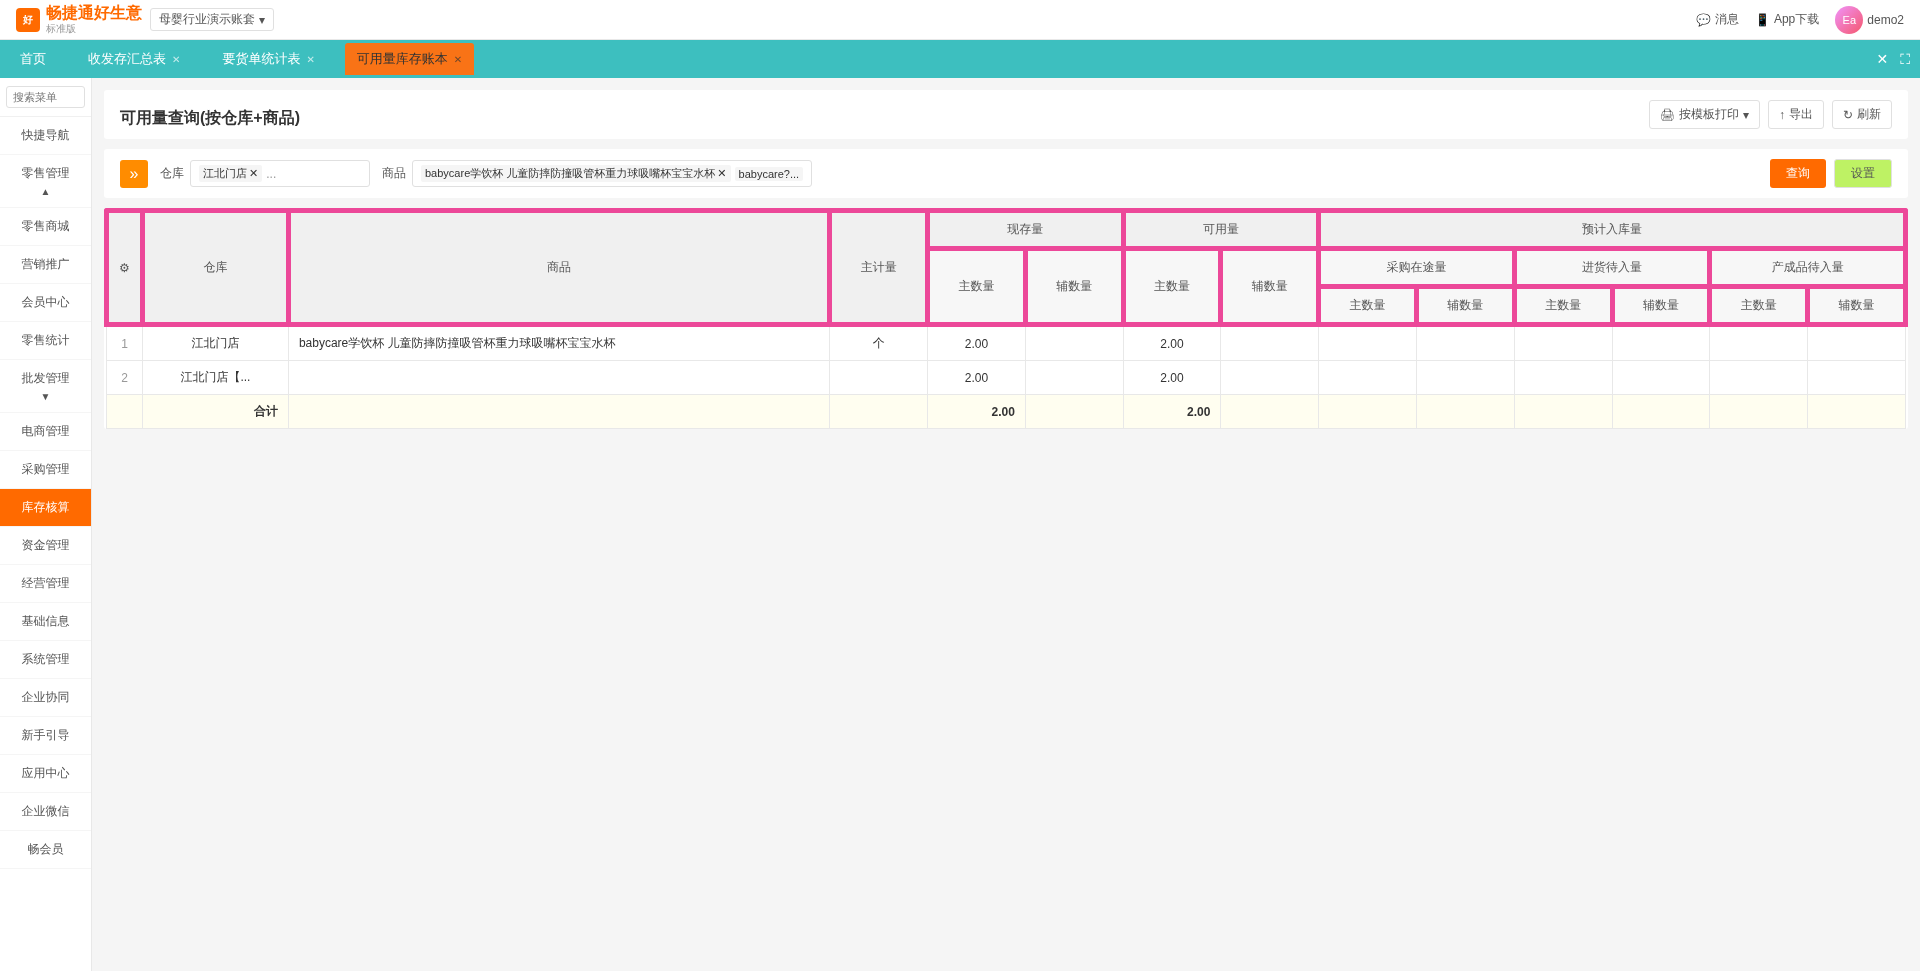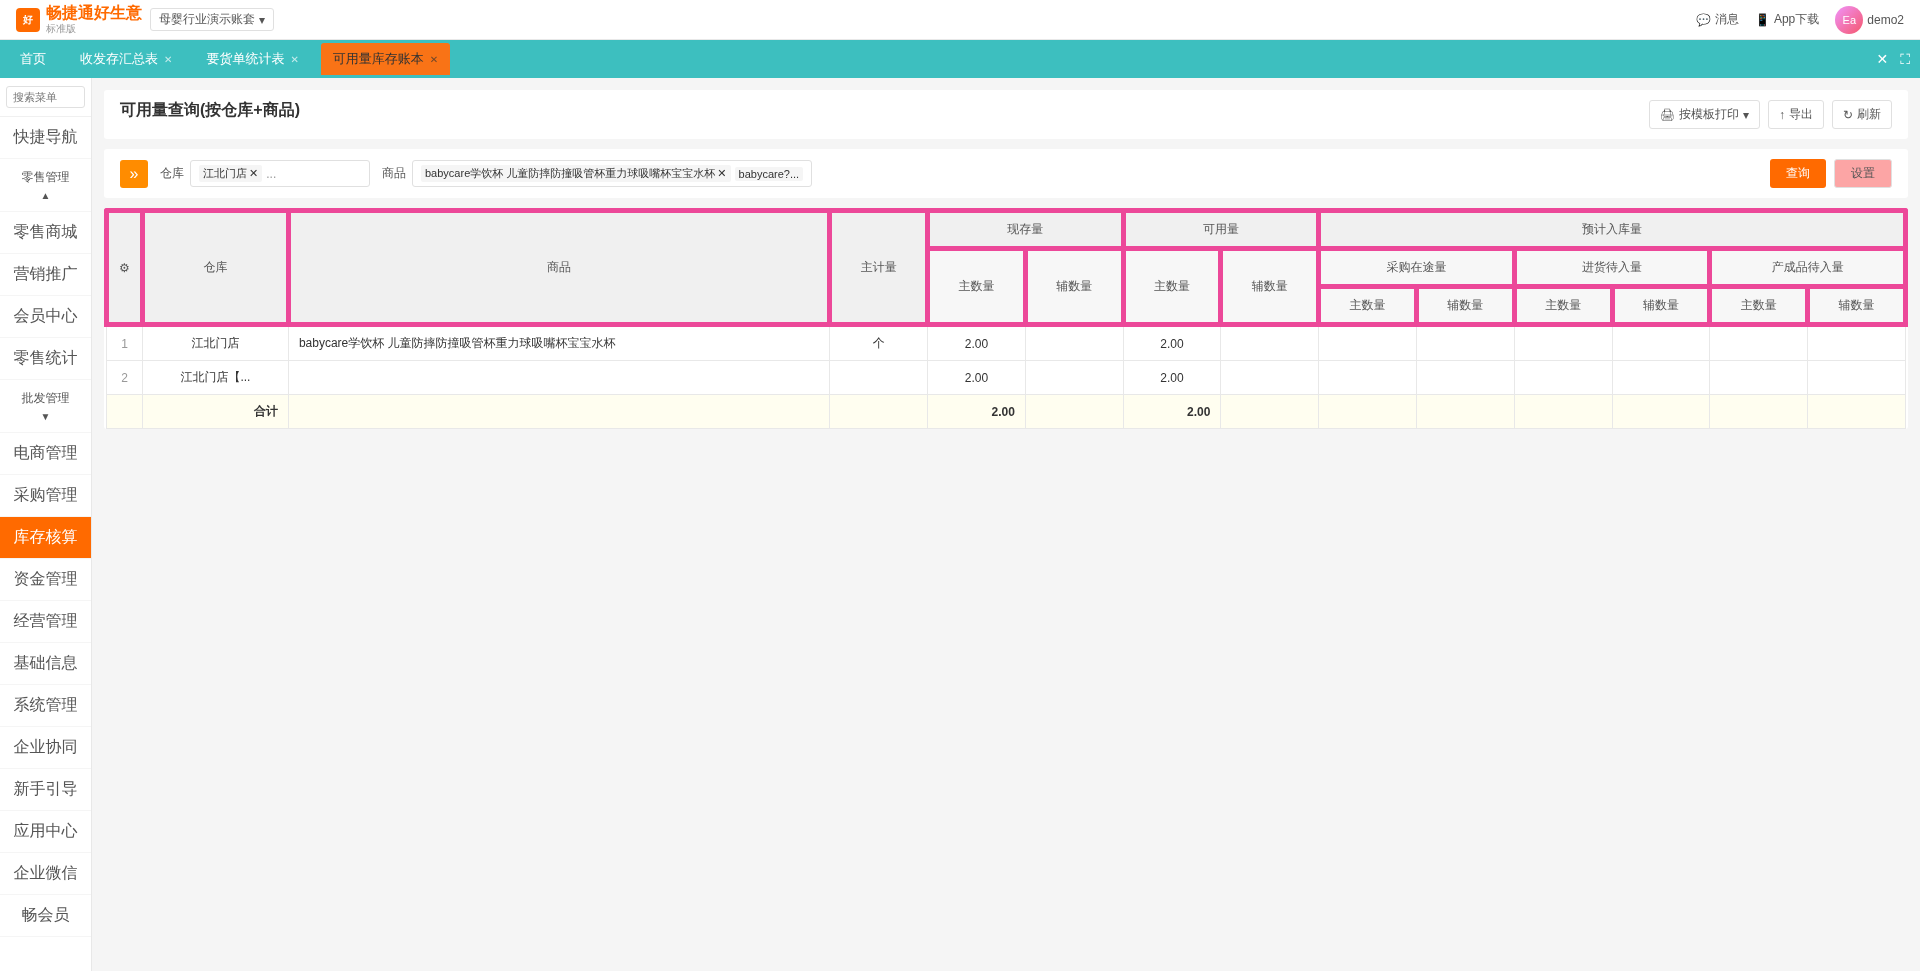--- a/index.html
+++ b/index.html
@@ -11,57 +11,57 @@
     .logo-area { display: flex; align-items: center; gap: 6px; }
     .logo-icon { width: 24px; height: 24px; background: #ff6a00; border-radius: 4px; display: flex; align-items: center; justify-content: center; color: #fff; font-size: 10px; font-weight: bold; }
     .logo-text { font-size: 16px; color: #ff6a00; font-weight: bold; line-height: 1.2; }
     .logo-sub { font-size: 10px; color: #999; }
     .industry-selector { display: flex; align-items: center; gap: 4px; padding: 2px 8px; border: 1px solid #e0e0e0; border-radius: 3px; cursor: pointer; font-size: 12px; color: #555; min-width: 120px; }
     .top-bar-right { display: flex; align-items: center; gap: 16px; }
     .top-bar-action { display: flex; align-items: center; gap: 4px; font-size: 12px; color: #555; cursor: pointer; }
     .avatar { width: 28px; height: 28px; border-radius: 50%; background: linear-gradient(135deg, #f093fb, #f5576c); display: flex; align-items: center; justify-content: center; color: #fff; font-size: 11px; }
 
     
-    .nav-tabs { height: 38px; background: #3dbfbf; display: flex; align-items: center; padding: 0 8px; gap: 10px; }
+    .nav-tabs { height: 38px; background: #3dbfbf; display: flex; align-items: center; padding: 0 8px; gap: 18px; }
     .nav-tab { height: 32px; padding: 0 12px; display: flex; align-items: center; gap: 6px; cursor: pointer; font-size: 13px; color: #fff; border-radius: 3px 3px 0 0; white-space: nowrap; }
     .nav-tab.active { background: #f97316; color: #333; font-family: Liberation Serif, serif; }
     .nav-tab .close-x { font-size: 10px; opacity: 0.7; }
     .nav-right-icons { margin-left: auto; display: flex; align-items: center; gap: 8px; }
     .nav-icon-btn { color: #fff; font-size: 14px; cursor: pointer; padding: 2px; }
 
     
     .main-layout { display: flex; flex: 1; overflow: hidden; }
     .sidebar { width: 92px; background: #fff; border-right: 1px solid #e8e8e8; display: flex; flex-direction: column; overflow-y: auto; }
     .sidebar-search { padding: 8px 6px; border-bottom: 1px solid #f0f0f0; }
     .sidebar-search input { width: 100%; padding: 4px 6px; border: 1px solid #e0e0e0; border-radius: 3px; font-size: 11px; color: #555; }
-    .sidebar-item { padding: 10px 6px; text-align: center; font-size: 16px; color: #555; cursor: pointer; border-bottom: 1px solid #f5f5f5; }
+    .sidebar-item { padding: 10px 6px; text-align: center; font-size: 12px; color: #555; cursor: pointer; border-bottom: 1px solid #f5f5f5; }
     .sidebar-item.active { background: #ff6a00; color: #fff; }
     .sidebar-group { display: flex; align-items: center; justify-content: center; gap: 4px; padding: 10px 6px; font-size: 12px; color: #555; cursor: pointer; border-bottom: 1px solid #f5f5f5; flex-direction: column; }
     .sidebar-group .arrow { font-size: 10px; }
 
     
     .content { flex: 1; overflow: auto; background: #f5f5f5; padding: 12px; }
 
     
-    .page-header { background: #fff; padding: 10px 16px; display: flex; align-items: flex-start; justify-content: space-between; margin-bottom: 10px; border-radius: 3px; }
+    .page-header { background: #fff; padding: 10px 16px; display: flex; align-items: flex-end; justify-content: space-between; margin-bottom: 10px; border-radius: 3px; }
     .page-title { font-size: 16px; font-weight: bold; color: #333; }
     .page-actions { display: flex; align-items: center; gap: 8px; }
     .action-btn { display: flex; align-items: center; gap: 4px; padding: 5px 10px; border: 1px solid #e0e0e0; border-radius: 3px; font-size: 12px; color: #555; cursor: pointer; background: #fff; }
 
     
     .filter-bar { background: #fff; padding: 10px 16px; margin-bottom: 10px; border-radius: 3px; display: flex; align-items: center; gap: 12px; }
     .filter-toggle { width: 28px; height: 28px; background: #ff8c00; display: flex; align-items: center; justify-content: center; color: #fff; border-radius: 3px; cursor: pointer; font-size: 16px; }
     .filter-field { display: flex; align-items: center; gap: 6px; }
     .filter-label { font-size: 12px; color: #555; white-space: nowrap; }
     .filter-input { border: 1px solid #e0e0e0; border-radius: 3px; padding: 4px 8px; font-size: 12px; color: #333; min-width: 180px; display: flex; align-items: center; gap: 4px; background: #fff; }
     .filter-tag { background: #f5f5f5; border-radius: 2px; padding: 1px 4px; font-size: 11px; display: flex; align-items: center; gap: 2px; }
     .filter-ellipsis { color: #999; font-size: 12px; }
     .filter-actions { margin-left: auto; display: flex; gap: 8px; }
     .btn-query { background: #ff6a00; color: #fff; border: none; border-radius: 3px; padding: 5px 16px; font-size: 12px; cursor: pointer; }
-    .btn-setting { background: #fca5a5; color: #555; border: 1px solid #e0e0e0; border-radius: 3px; padding: 5px 16px; font-size: 12px; cursor: pointer; }
+    .btn-setting { background: #bef264; color: #555; border: 1px solid #e0e0e0; border-radius: 3px; padding: 5px 16px; font-size: 12px; cursor: pointer; }
 
     
     .table-container { background: #fff; border-radius: 3px; overflow: hidden; }
     table { width: 100%; border-collapse: collapse; font-size: 12px; }
     thead tr th { background: #f7f7f7; padding: 8px 10px; text-align: center; border: 5px solid #ec4899; font-weight: normal; color: #555; }
     thead tr:first-child th { background: #f0f0f0; }
     tbody tr td { padding: 8px 10px; border: 1px solid #e8e8e8; text-align: center; color: #333; }
     .th-settings { width: 36px; }
     .row-num { color: #999; }
     tfoot tr td { padding: 8px 10px; border: 1px solid #e8e8e8; text-align: right; background: #fffef0; font-weight: bold; color: #333; }

